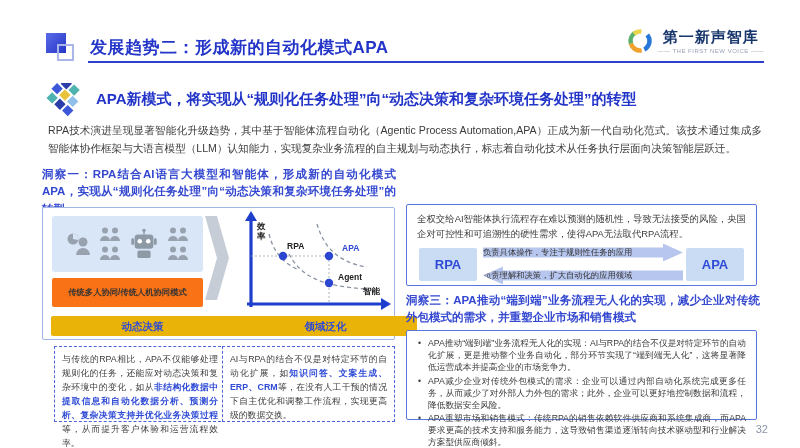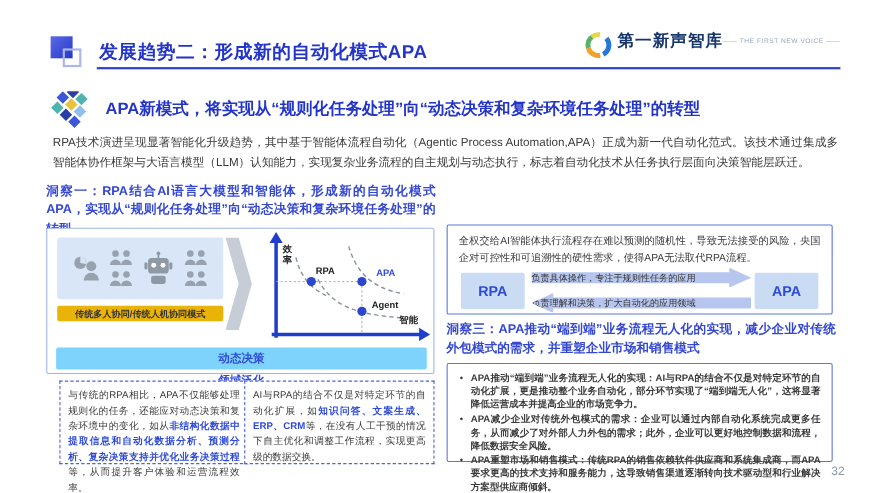--- a/index.html
+++ b/index.html
@@ -8,21 +8,21 @@
 
   
   .hdr-sq1 { position:absolute; left:46px; top:33px; width:20px; height:20px;
              background:linear-gradient(135deg,#5a6be8,#2637c8); }
   .hdr-sq2 { position:absolute; left:57px; top:44px; width:17px; height:17px;
              border:2px solid #aab6ea; background:transparent; }
   .hdr-title { position:absolute; left:90px; top:36px; font-size:17px; font-weight:bold;
                color:#2334c8; letter-spacing:0.5px; }
   .hdr-line { position:absolute; left:88px; top:61px; width:676px; height:2px; background:#2e3fcc; }
   .logo { position:absolute; right:36px; top:28px; display:flex; align-items:flex-start; gap:4px; }
-  .logo-texts { display:flex; align-items:center; }
+  .logo-texts { display:flex; flex-direction:column; align-items:center; }
   .logo-name { font-size:15px; font-weight:bold; color:#16356b; letter-spacing:1px; }
   .logo-tag { font-size:6px; color:#9aa3b5; letter-spacing:0.5px; margin-top:1px; }
 
   
   .sub-icon { position:absolute; left:44px; top:83px; }
   .sub-title { position:absolute; left:96px; top:90px; font-size:15px; font-weight:bold; color:#2334c8; }
 
   
   .intro { position:absolute; left:48px; top:121px; width:714px; font-size:10.6px; color:#3b3b3b;
            line-height:1.72; text-align:justify; }
@@ -33,26 +33,26 @@
   #ins1-title { left:42px; top:166px; width:354px; }
   #ins2-title { left:406px; top:166px; width:354px; }
   #ins3-title { left:406px; top:292px; width:354px; }
 
   
   .diag-box { position:absolute; left:42px; top:207px; width:353px; height:133px;
               border:1px solid #9fb6e5; border-radius:2px; background:#fff; }
   .icons-panel { position:absolute; left:9px; top:8px; width:151px; height:56px; background:#d9e6f7;
                  border-radius:3px; display:flex; align-items:center; justify-content:center; gap:7px; }
   .ppl-col { display:flex; flex-direction:column; gap:4px; }
-  .legacy-label { position:absolute; left:9px; top:70px; width:151px; height:14px; background:#eab308;
+  .legacy-label { position:absolute; left:9px; top:70px; width:151px; height:29px; background:#f97316;
                   border-radius:2px; font-size:8.3px; font-weight:bold; color:#333;
                   display:flex; align-items:center; justify-content:center; }
   .chevron { position:absolute; left:162px; top:8px; }
-  .band { position:absolute; left:8px; top:108px; width:337px; height:20px; background:#7dd3fc;
-          border-radius:2px; display:flex;flex-direction:column; }
+  .band { position:absolute; left:8px; top:108px; width:366px; height:20px; background:#eab308;
+          border-radius:2px; display:flex; }
   .band span { flex:1; text-align:center; line-height:20px; font-size:10.5px; font-weight:bold; color:#2f4bd6; }
 
   
   .chart { position:absolute; left:188px; top:2px; width:162px; height:104px; }
   .chart svg { position:absolute; left:0; top:0; }
   .ch-lab { position:absolute; font-size:8.5px; font-weight:bold; color:#222; }
   .ch-y { left:26px; top:12px; width:11px; line-height:1.15; word-break:break-all; }
   .ch-x { left:132px; top:76px; }
   .ch-rpa { left:56px; top:31px; }
   .ch-apa { left:111px; top:33px; color:#2f4bd6; }
@@ -73,21 +73,21 @@
   .node { position:absolute; top:5px; width:58px; height:33px; background:#c9dcf4; border-radius:2px;
           font-size:13px; font-weight:bold; color:#2f4bd6; display:flex; align-items:center; justify-content:center; }
   #node-rpa { left:2px; } #node-apa { right:2px; }
   .fl-arrow { position:absolute; left:66px; width:200px; height:18px; background:#b7c6ee;
               font-size:8.3px; color:#333; line-height:18px; }
   .fl-top { top:0; clip-path:polygon(0 22%,90% 22%,90% 0,100% 50%,90% 100%,90% 78%,0 78%); }
   .fl-bot { top:23px; clip-path:polygon(100% 22%,10% 22%,10% 0,0 50%,10% 100%,10% 78%,100% 78%); }
 
   
   .ins3-box { position:absolute; left:406px; top:330px; width:351px; height:90px;
-              border:1px solid #5c77dc; border-radius:2px; background:#fff; padding:6px 10px;font-weight:bold; }
+              border:1px solid #5c77dc; border-radius:2px; background:#fff; padding:6px 10px; }
   .bullet { position:relative; padding-left:11px; font-size:8.7px; color:#3b3b3b;
             line-height:1.4; text-align:justify; margin-bottom:1px; }
   .bullet::before { content:"•"; position:absolute; left:1px; top:0; color:#3b3b3b; }
 
   .page-num { position:absolute; right:32px; top:423px; font-size:11px; color:#8b94a8; }
 </style>
 </head>
 <body>
 
 <div class="slide">

